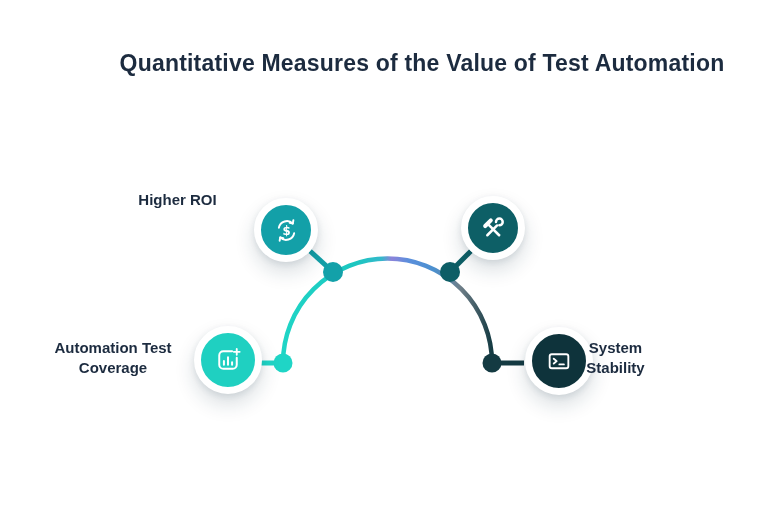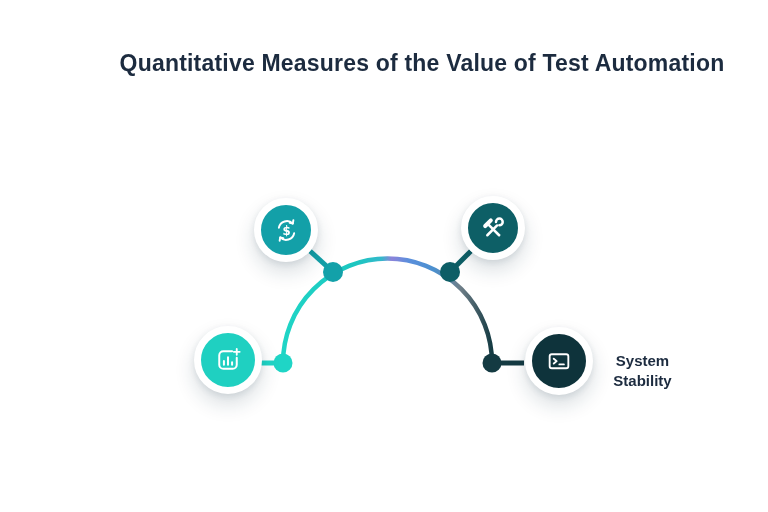--- a/index.html
+++ b/index.html
@@ -19,21 +19,21 @@
     display:flex; align-items:center; justify-content:center;
   }
   .icon-circle svg { display:block; }
   .node-label {
     position:absolute; font-size:15px; font-weight:700; color:#1c2b3f;
     line-height:20px; text-align:center; white-space:pre-line;
   }
   .label-higher-roi    { left:110px; top:190px; width:135px; }
   .label-quicker       { left:517px; top:187px; width:155px; }
   .label-automation    { left:38px;  top:338px; width:150px; }
-  .label-system        { left:580px; top:338px; width:125px;margin-top:13px; }
+  .label-system        { left:553px; top:338px; width:125px; }
   .circle-automation   { left:194px; top:326px; width:54px; height:54px; }
   .circle-higher-roi   { left:254px; top:198px; width:50px; height:50px; }
   .circle-quicker      { left:461px; top:196px; width:50px; height:50px; }
   .circle-system       { left:525px; top:327px; width:54px; height:54px; }
 </style>
 </head>
 <body>
 
 <div class="canvas">
 
@@ -63,30 +63,33 @@
     <circle cx="492" cy="363" r="9.5" fill="#143a42"></circle>
   </svg>
 
   <div class="icon-circle circle-automation" style="background: rgb(31, 208, 193);">
     <svg width="28" height="28" viewBox="0 0 24 24">
       <path d="M15.5 4.5 H8 a3.5 3.5 0 0 0 -3.5 3.5 v8 a3.5 3.5 0 0 0 3.5 3.5 h8 a3.5 3.5 0 0 0 3.5 -3.5 V10" fill="none" stroke="#fff" stroke-width="1.7" stroke-linecap="round" stroke-linejoin="round"></path>
       <path d="M8.5 16 v-3.2 M12 16 v-6.4 M15.5 16 v-2" fill="none" stroke="#fff" stroke-width="1.7" stroke-linecap="round"></path>
       <path d="M19.5 2.5 v5 M17 5 h5" fill="none" stroke="#fff" stroke-width="1.6" stroke-linecap="round"></path>
     </svg>
   </div>
+  <div class="node-label label-automation">Automation Test
+Coverage</div>
 
   <div class="icon-circle circle-higher-roi" style="background: rgb(19, 160, 168);">
     <svg width="27" height="27" viewBox="0 0 24 24">
       <path d="M5.2 9.6 A7.3 7.3 0 0 1 17.6 5.9" fill="none" stroke="#fff" stroke-width="1.7" stroke-linecap="round"></path>
       <polyline points="14.8,5.2 17.6,5.9 18.1,2.9" fill="none" stroke="#fff" stroke-width="1.7" stroke-linecap="round" stroke-linejoin="round"></polyline>
       <path d="M18.8 14.4 A7.3 7.3 0 0 1 6.4 18.1" fill="none" stroke="#fff" stroke-width="1.7" stroke-linecap="round"></path>
       <polyline points="9.2,18.8 6.4,18.1 5.9,21.1" fill="none" stroke="#fff" stroke-width="1.7" stroke-linecap="round" stroke-linejoin="round"></polyline>
       <text x="12" y="15.8" text-anchor="middle" font-size="10.5" font-weight="bold" font-family="DejaVu Sans, sans-serif" fill="#fff">$</text>
     </svg>
   </div>
+  <div class="node-label label-higher-roi">Higher ROI</div>
 
   <div class="icon-circle circle-quicker" style="background: rgb(13, 95, 102);">
     <svg width="27" height="27" viewBox="0 0 24 24">
 
       <line x1="17" y1="18" x2="8" y2="9" stroke="#fff" stroke-width="2.2" stroke-linecap="round"></line>
       <line x1="4.6" y1="9.8" x2="9.6" y2="4.8" stroke="#fff" stroke-width="3.6" stroke-linecap="round"></line>
 
       <line x1="6.5" y1="18" x2="15.2" y2="9.3" stroke="#fff" stroke-width="2.2" stroke-linecap="round"></line>
       <path d="M14.2 6.2 A3 3 0 1 1 17.2 9.2" fill="none" stroke="#fff" stroke-width="2.2" stroke-linecap="round"></path>
     </svg>

